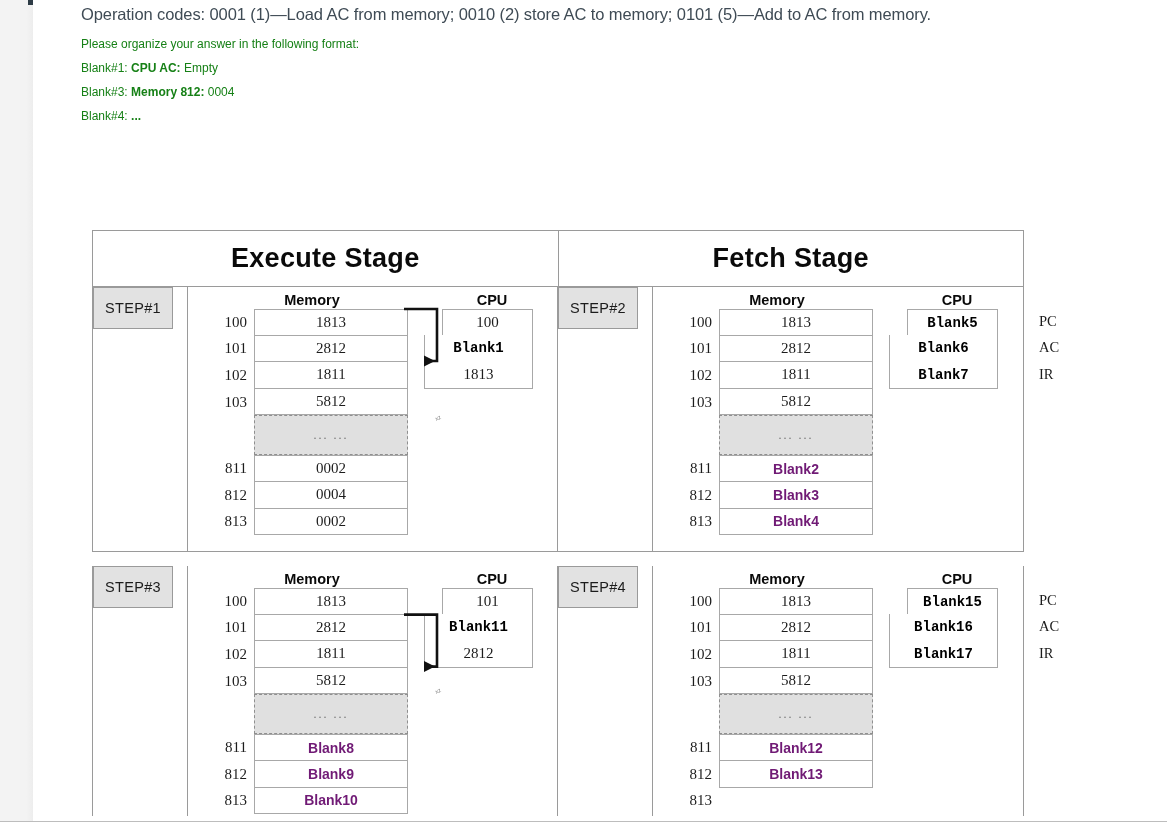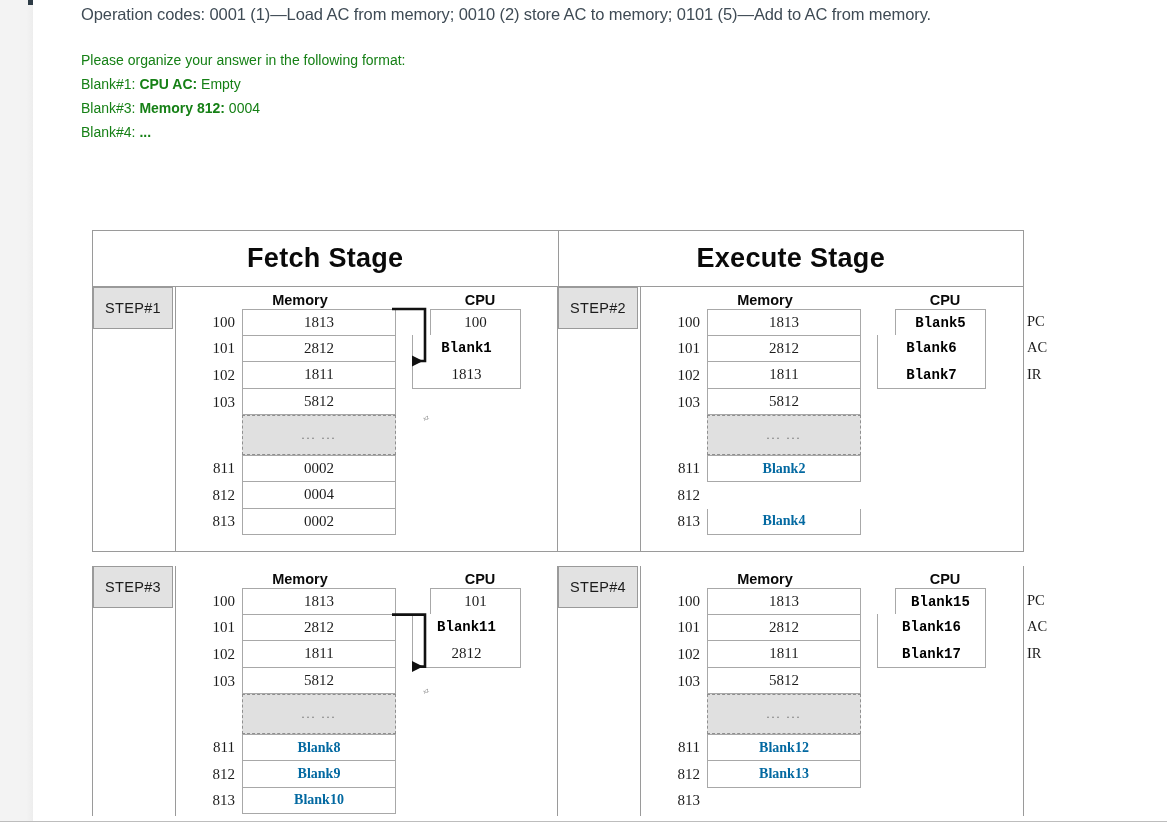--- a/index.html
+++ b/index.html
@@ -30,21 +30,21 @@
     position:absolute; left:33px; top:0; width:1134px; height:822px;
     background:#ffffff;
   }
 
   
   .prose { position:absolute; left:48px; top:0px; width:1060px; }
   .line-opcodes {
     font-size:16.5px; color:#3f4b55; line-height:28px;
     white-space:nowrap; letter-spacing:-0.1px;
   }
-  .green-block { margin-top:20px; color:#168016; font-size:14px; line-height:24px; }
+  .green-block { margin-top:4px; color:#168016; font-size:12px; line-height:24px; }
   .green-block div { white-space:nowrap; }
   .green-block b { font-weight:bold; }
 
   
   #diagram { position:absolute; left:59px; top:230px; width:932px; }
 
   .hdr-row { display:flex; width:932px; height:57px; }
   .hdr-cell {
     flex:1 1 0; border:1px solid #9a9a9a; background:#ffffff;
     display:flex; align-items:center; justify-content:center;
@@ -62,21 +62,21 @@
   .panel.short { height:250px; border-bottom:0; }
 
   .step-badge {
     position:absolute; left:0px; top:0px; width:80px; height:42px;
     background:#e2e2e2; border:1px solid #9a9a9a;
     display:flex; align-items:center; justify-content:center;
     font-size:14.5px; color:#1c1c1c; letter-spacing:0.3px;
   }
 
   .inner-box {
-    position:absolute; left:82px; top:0px; width:386px; height:100%;
+    position:absolute; left:94px; top:0px; width:386px; height:100%;
     border-left:1px solid #9a9a9a;
   }
 
   .col-title {
     position:absolute; font-size:14.5px; font-weight:bold; color:#0a0a0a;
     text-align:center;
   }
   .mem-title { left:24px; top:5px; width:200px; }
   .cpu-title { left:214px; top:5px; width:180px; }
 
@@ -90,22 +90,22 @@
     font-family:"Liberation Serif", serif;
   }
   .mem-cell {
     flex:1 1 auto; border:1px solid #a8a8a8; border-top:0;
     display:flex; align-items:center; justify-content:center;
     font-size:15px; color:#1c1c1c; background:#ffffff;
     font-family:"Liberation Serif", serif;
   }
   .mem-row:first-child .mem-cell { border-top:1px solid #a8a8a8; }
   .mem-cell.blank {
-    font-family:Liberation Serif, serif;
-    font-weight:bold; font-size:14px; color:#0369a1;
+    font-family:Liberation Sans, sans-serif;
+    font-weight:bold; font-size:14px; color:#701a75;
   }
   .mem-row.ellipsis { height:40px; }
   .mem-row.ellipsis .mem-cell {
     background:#e0e0e0; border:1px dashed #8f8f8f;
     color:#707070; font-size:12px; letter-spacing:2px;
   }
   .mem-row.after-ellipsis .mem-cell { border-top:1px solid #a8a8a8; }
 
   
   .cpu { position:absolute; left:236px; top:22px; width:150px; }
@@ -166,22 +166,22 @@
       <div>
         <span>Blank#4:</span>
         <b>...</b>
       </div>
     </div>
   </div>
 
   <div id="diagram">
 
     <div class="hdr-row">
+      <div class="hdr-cell">Execute Stage</div>
       <div class="hdr-cell">Fetch Stage</div>
-      <div class="hdr-cell">Execute Stage</div>
     </div>
 
     <div class="panel-row">
       <div class="panel">
           <div class="step-badge">STEP#1</div>
           <div class="inner-box">
             <div class="col-title mem-title">Memory</div>
             <div class="col-title cpu-title">CPU</div>
             <div class="mem">
               <div class="mem-row">
@@ -257,20 +257,21 @@
               <div class="mem-row ellipsis">
                 <div class="mem-addr"></div>
                 <div class="mem-cell">... ...</div>
               </div>
               <div class="mem-row after-ellipsis">
                 <div class="mem-addr">811</div>
                 <div class="mem-cell blank">Blank2</div>
               </div>
               <div class="mem-row">
                 <div class="mem-addr">812</div>
+                <div class="mem-cell blank">Blank3</div>
               </div>
               <div class="mem-row">
                 <div class="mem-addr">813</div>
                 <div class="mem-cell blank">Blank4</div>
               </div>
             </div>
             <div class="cpu">
               <div class="reg-box reg-pc blank">Blank5</div>
               <div class="reg-lbl lbl-pc">PC</div>
               <div class="reg-box reg-ac blank">Blank6</div>

